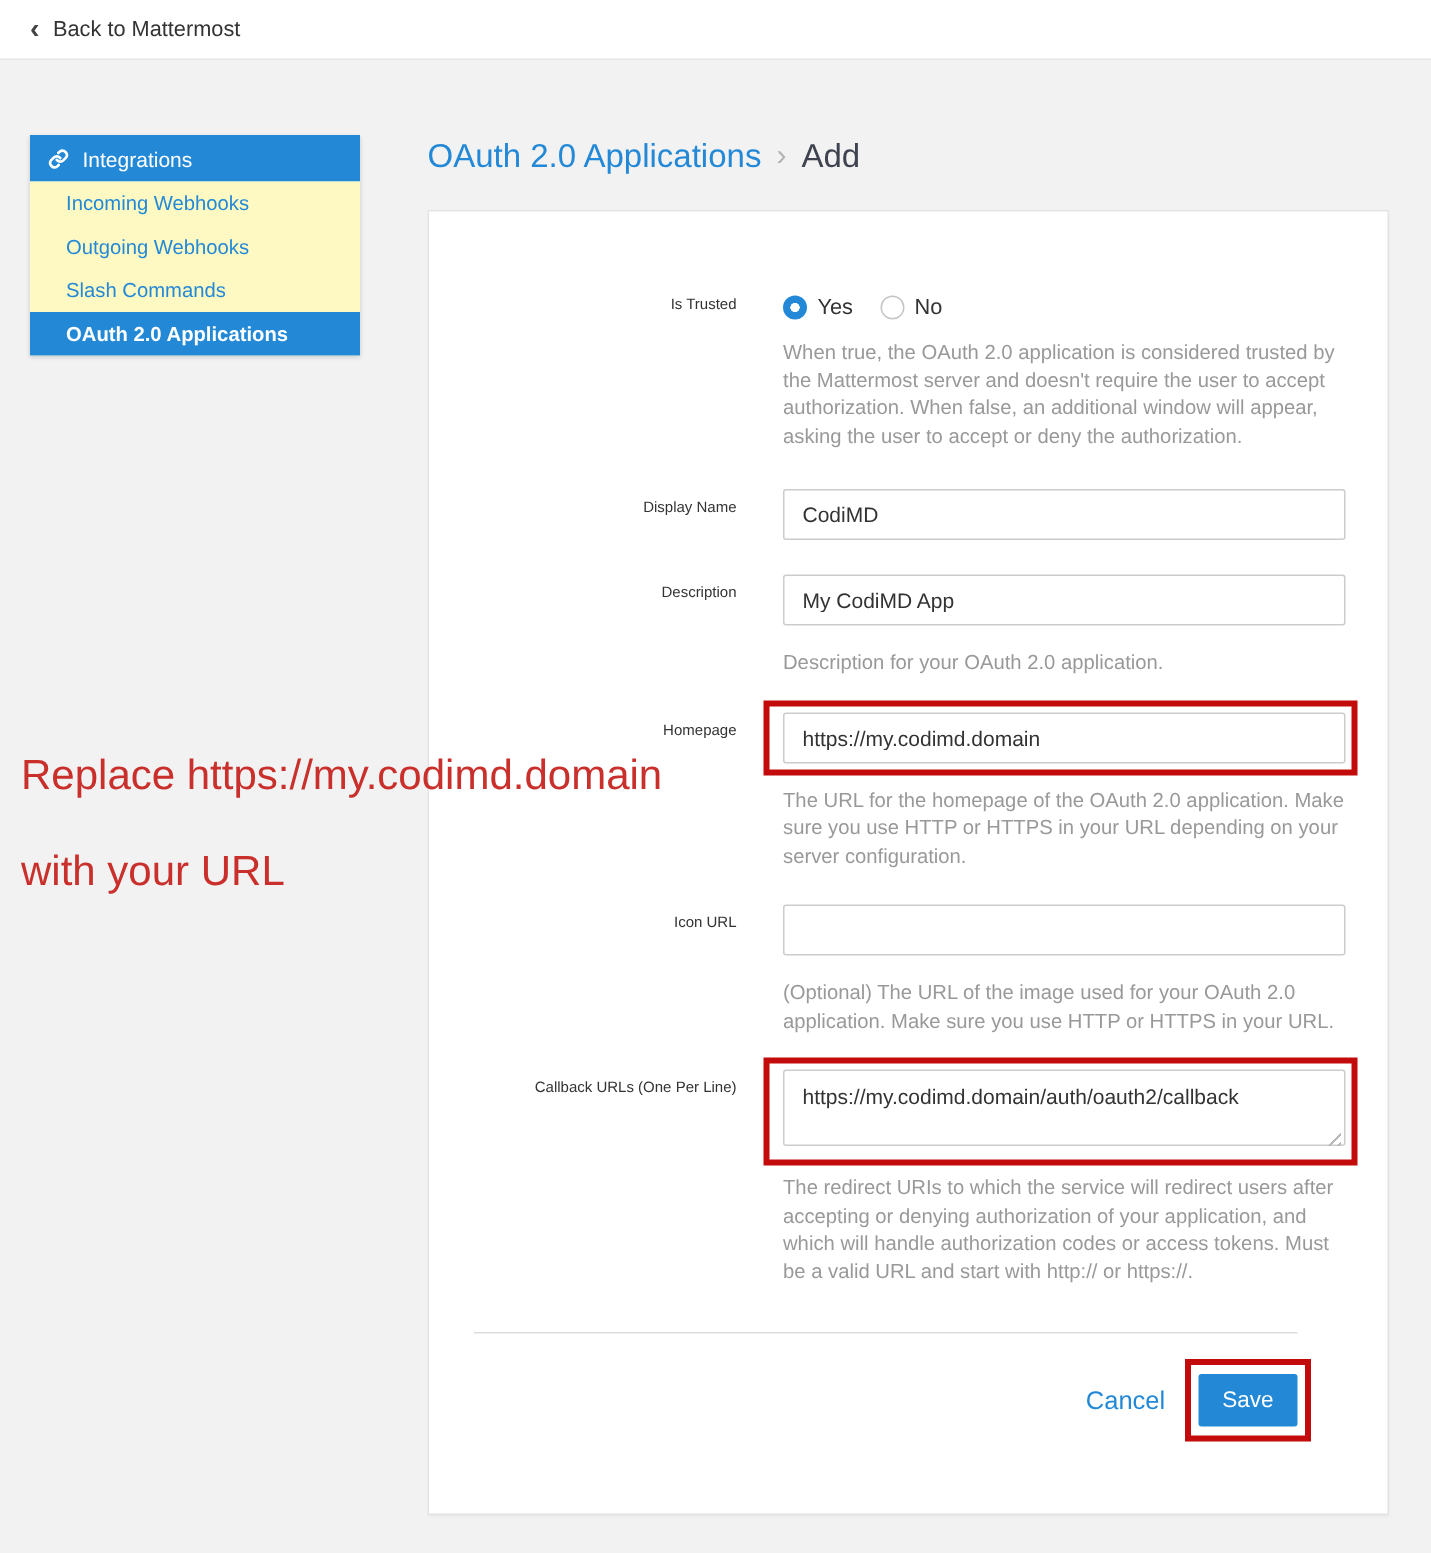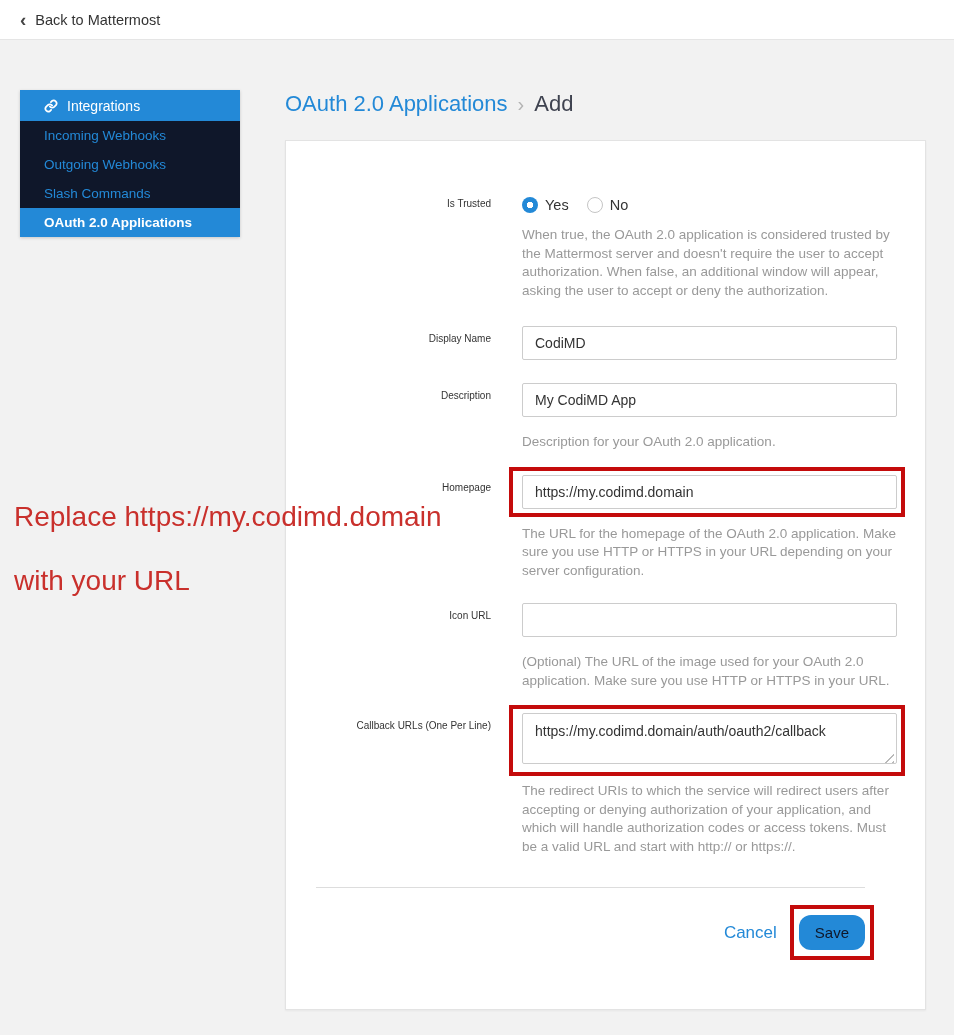--- a/index.html
+++ b/index.html
@@ -25,24 +25,24 @@
   .back-chevron { font-size: 19px; line-height: 14px; color: #444; font-weight: 700; }
 
   
   .sidebar {
     position: absolute; left: 20px; top: 90px; width: 220px;
     box-shadow: 0 1px 3px rgba(0,0,0,.18);
     font-size: 13.5px;
   }
   .sidebar-header {
     height: 31px; background: var(--primary-blue, #2389d7); color: #fff;
-    display: flex; align-items: center; gap: 9px; padding: 0 24px;
+    display: flex; align-items: center; gap: 9px; padding: 0 12px;
     font-size: 14px;
   }
-  .sidebar-items { background: #0f172a; }
+  .sidebar-items { background: #fef9c3; }
   .sidebar-item {
     height: 29px; line-height: 29px; padding-left: 24px;
     color: var(--link-blue, #2389d7); cursor: pointer; white-space: nowrap;
   }
   .sidebar-item.active {
     background: var(--primary-blue, #2389d7); color: #fff; font-weight: 700;
   }
 
   
   .breadcrumb {
@@ -111,21 +111,21 @@
   .red-highlight.btn-highlight::after { left: -9px; right: -9px; top: -10px; bottom: -10px; }
 
   
   .footer { margin: 31px 30px 0 30px; border-top: 1px solid #ddd; }
   .footer-actions {
     display: flex; justify-content: flex-end; align-items: center;
     gap: 22px; padding-top: 27px;
   }
   .cancel-link { color: var(--link-blue, #2389d7); font-size: 17px; cursor: pointer; text-decoration: none; }
   .save-button {
-    background: var(--primary-blue, #2389d7); color: #0f172a; border: none; border-radius: 12px;
+    background: var(--primary-blue, #2389d7); color: #ffffff; border: none; border-radius: 2px;
     font-family: inherit; font-size: 15px; padding: 9px 16px; cursor: pointer;
   }
 
   
   .annotation {
     position: absolute; left: 14px; top: 474px;
     color: var(--annotation-red, #c9302c);
     font-size: 28px; line-height: 42px; white-space: nowrap;
   }
   .annotation span { display: block; margin-top: 22px; }

